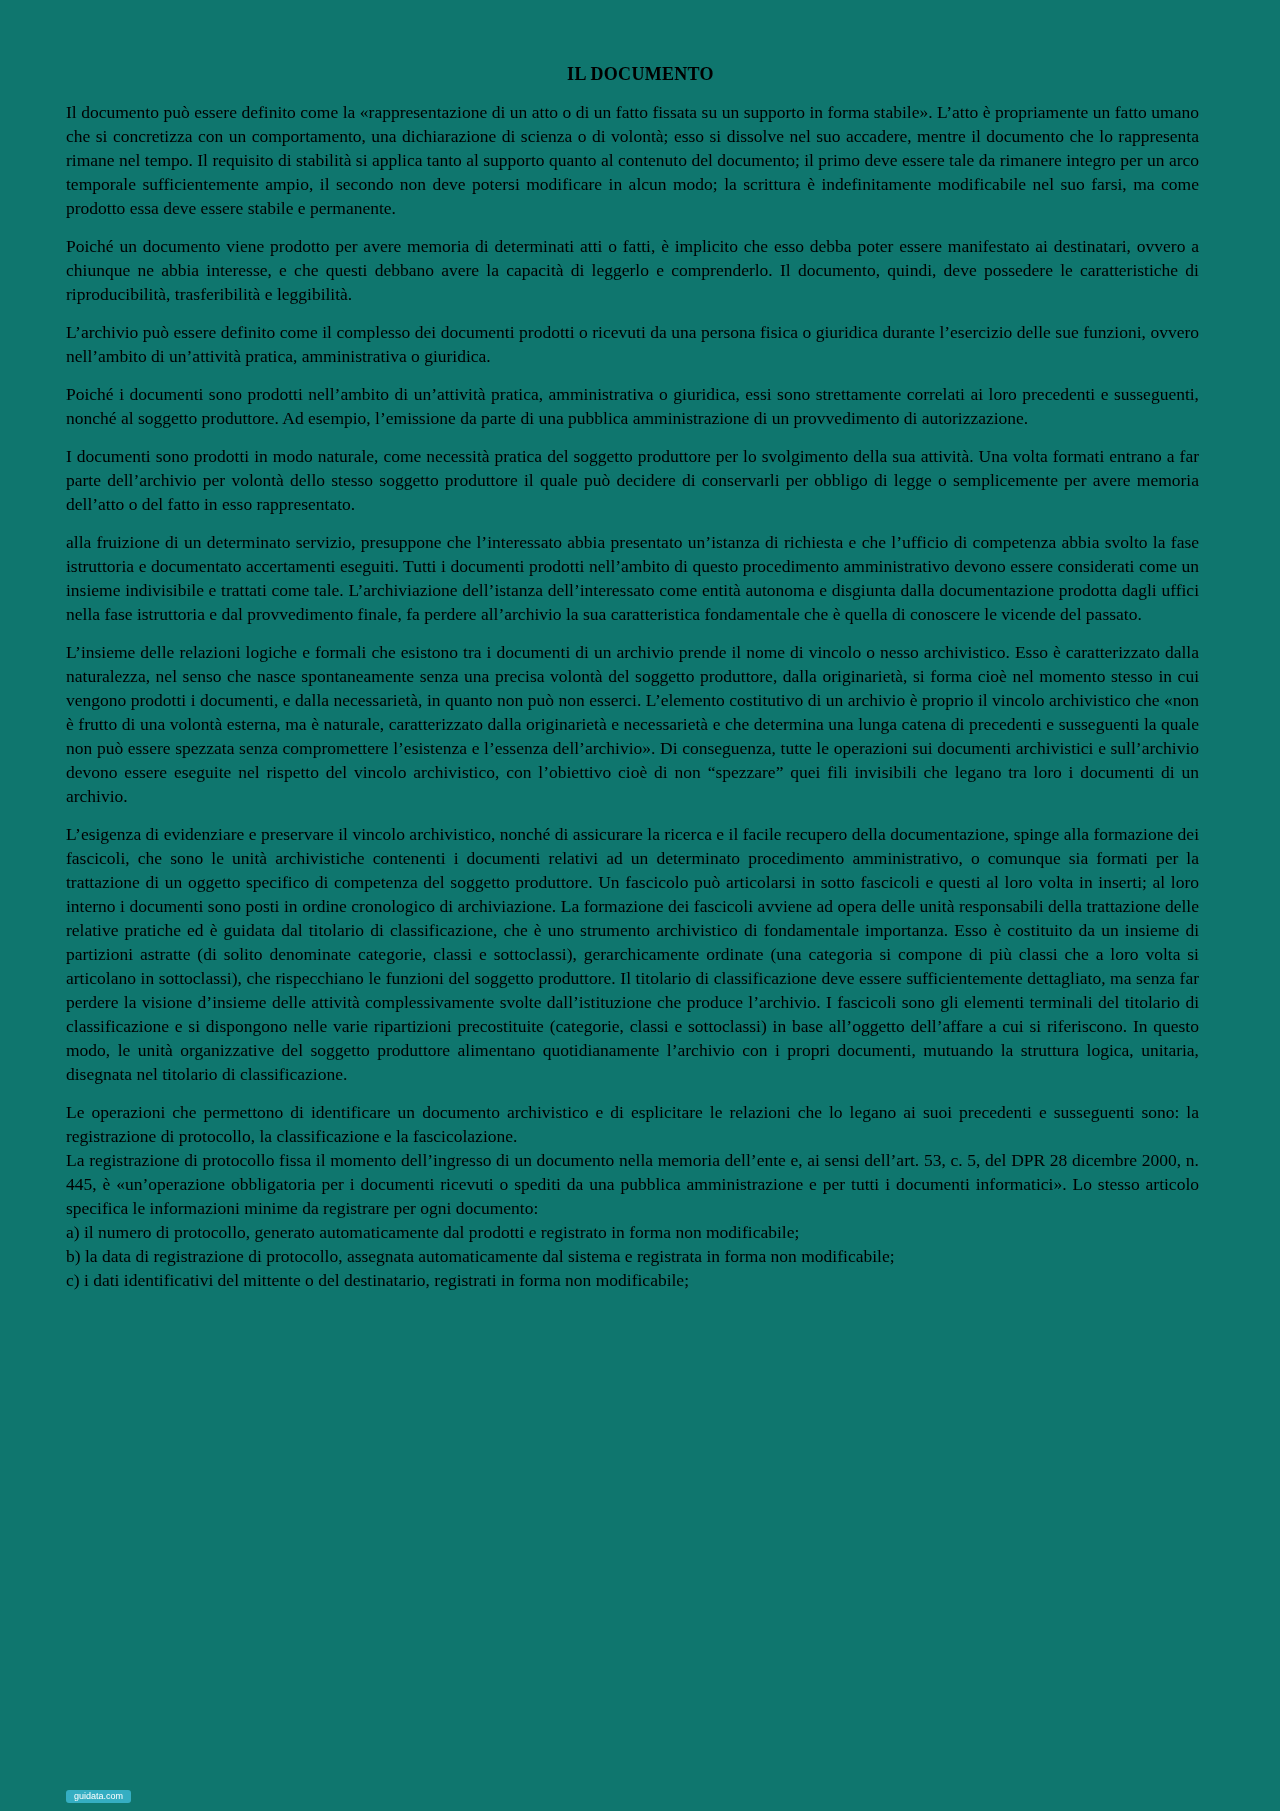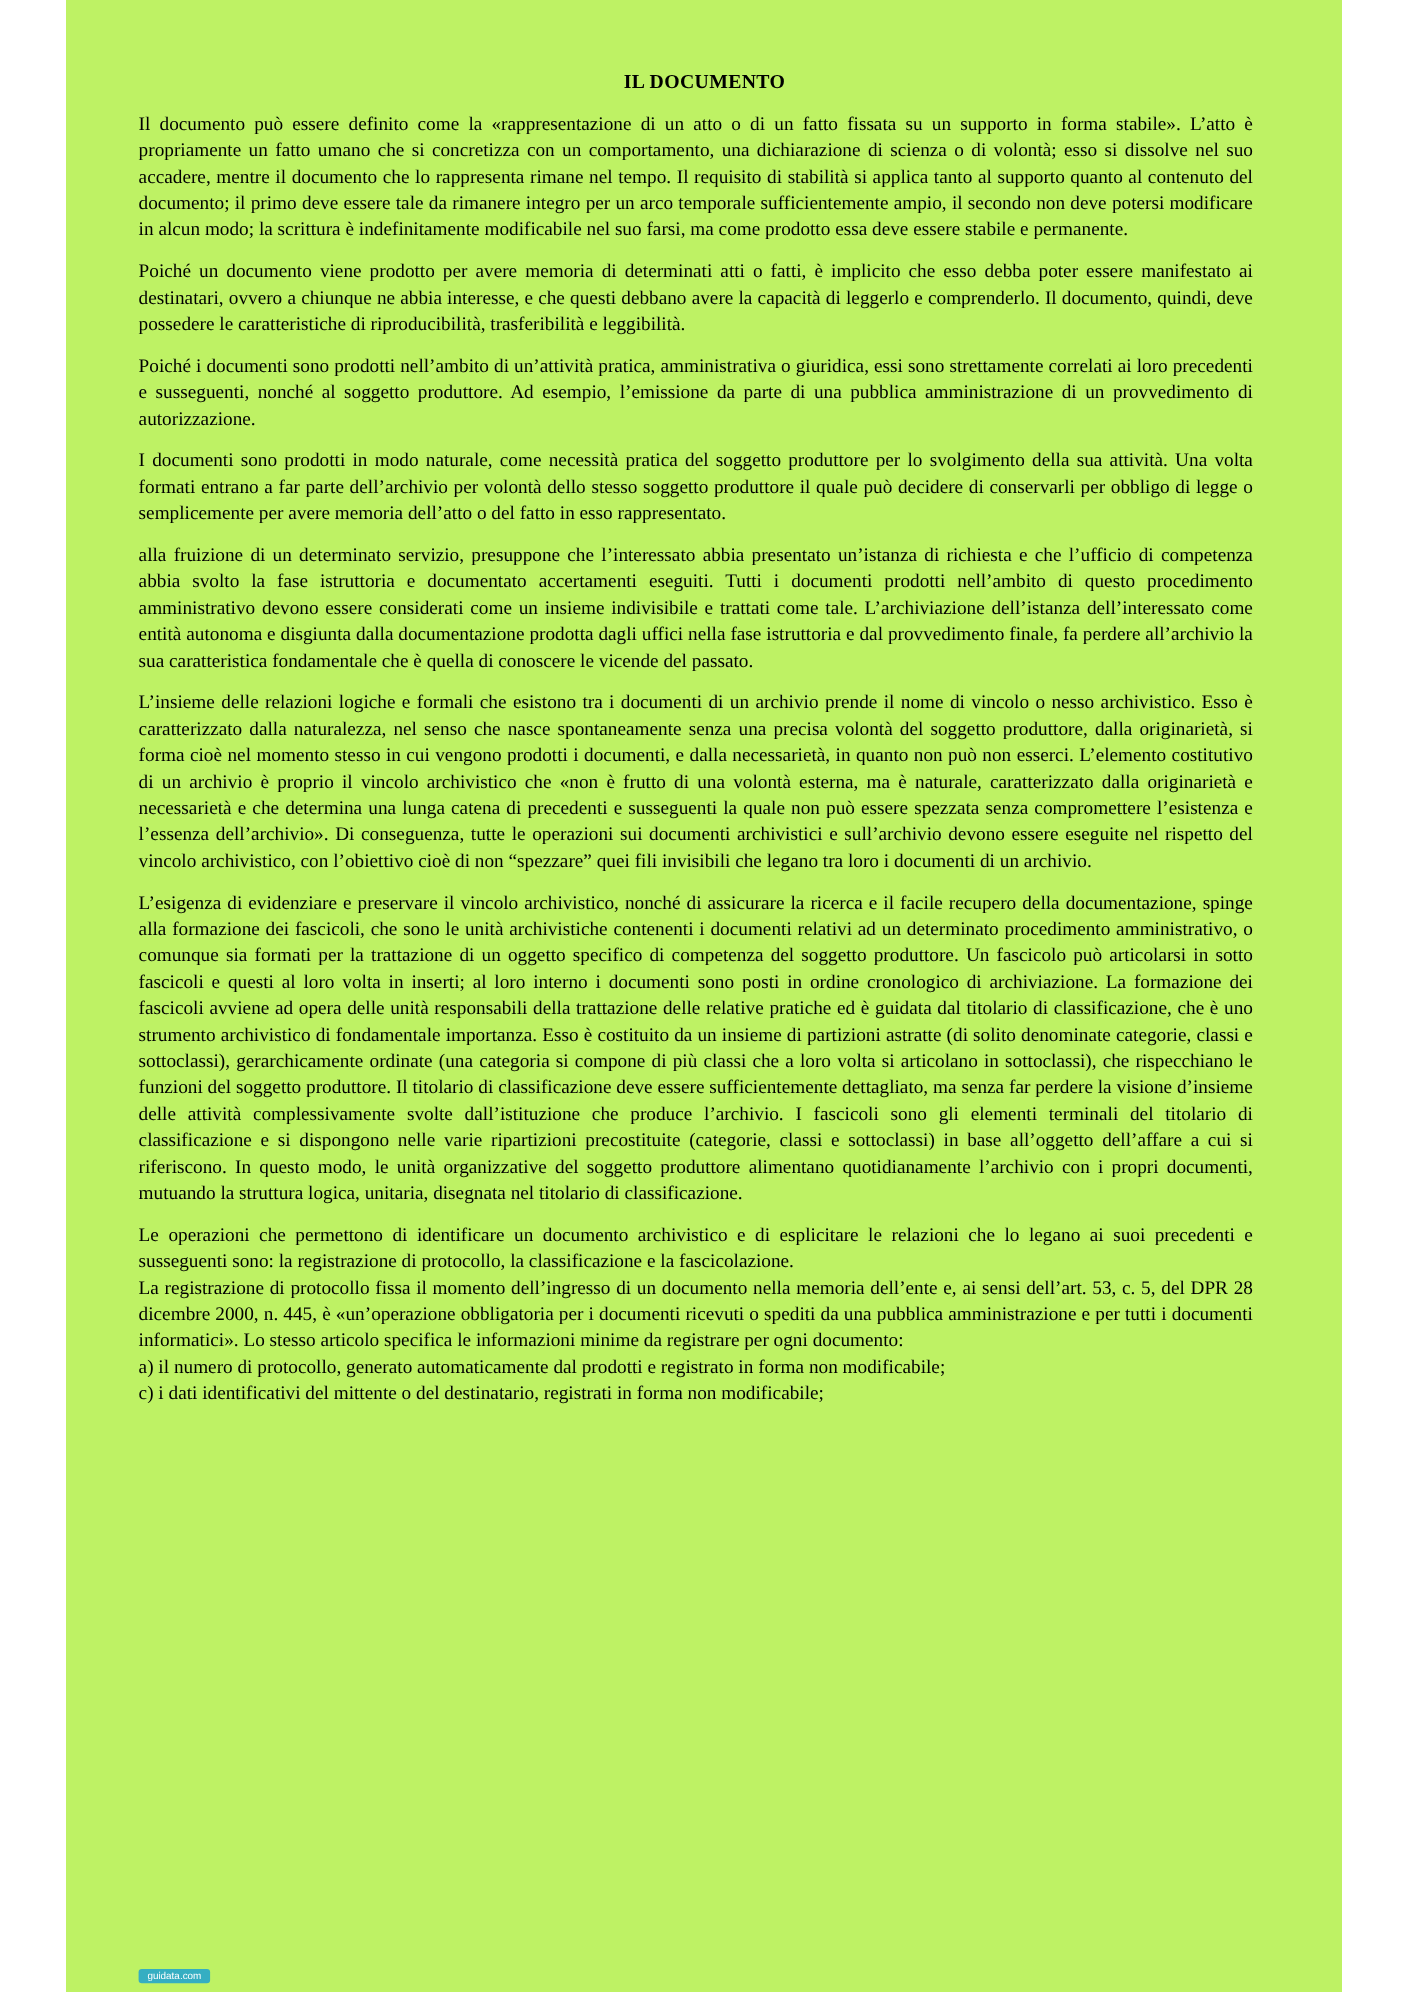--- a/index.html
+++ b/index.html
@@ -3,24 +3,24 @@
 <meta charset="utf-8">
 <title>Documento</title>
 <style>
   html, body {
     margin: 0;
     padding: 0;
     background: #ffffff;
   }
   .page {
     position: relative;
-    width: 1160px;
+    width: 1280px;
     height: 1811px;
     margin: 0 auto;
-    background: #bef264;
+    background: #0f766e;
     box-sizing: border-box;
     padding: 62px 65px 16px 66px;
     font-family: "Liberation Serif", "DejaVu Serif", serif;
     color: #000000;
     font-size: 17.5px;
     line-height: 24px;
   }
   h2.doc-heading {
     font-size: 18px;
     font-weight: bold;
@@ -63,27 +63,29 @@
 <body>
 
 <div class="page">
 
   <h2 class="doc-heading">IL DOCUMENTO</h2>
 
   <p class="para">Il documento può essere definito come la «rappresentazione di un atto o di un fatto fissata su un supporto in forma stabile». L’atto è propriamente un fatto umano che si concretizza con un comportamento, una dichiarazione di scienza o di volontà; esso si dissolve nel suo accadere, mentre il documento che lo rappresenta rimane nel tempo. Il requisito di stabilità si applica tanto al supporto quanto al contenuto del documento; il primo deve essere tale da rimanere integro per un arco temporale sufficientemente ampio, il secondo non deve potersi modificare in alcun modo; la scrittura è indefinitamente modificabile nel suo farsi, ma come prodotto essa deve essere stabile e permanente.</p>
   <p class="para">Poiché un documento viene prodotto per avere memoria di determinati atti o fatti, è implicito che esso debba poter essere manifestato ai destinatari, ovvero a chiunque ne abbia interesse, e che questi debbano avere la capacità di leggerlo e comprenderlo. Il documento, quindi, deve possedere le caratteristiche di riproducibilità, trasferibilità e leggibilità.</p>
 
 
+  <p class="para">L’archivio può essere definito come il complesso dei documenti prodotti o ricevuti da una persona fisica o giuridica durante l’esercizio delle sue funzioni, ovvero nell’ambito di un’attività pratica, amministrativa o giuridica.</p>
   <p class="para">Poiché i documenti sono prodotti nell’ambito di un’attività pratica, amministrativa o giuridica, essi sono strettamente correlati ai loro precedenti e susseguenti, nonché al soggetto produttore. Ad esempio, l’emissione da parte di una pubblica amministrazione di un provvedimento di autorizzazione.</p>
   <p class="para">I documenti sono prodotti in modo naturale, come necessità pratica del soggetto produttore per lo svolgimento della sua attività. Una volta formati entrano a far parte dell’archivio per volontà dello stesso soggetto produttore il quale può decidere di conservarli per obbligo di legge o semplicemente per avere memoria dell’atto o del fatto in esso rappresentato.</p>
   <p class="para">alla fruizione di un determinato servizio, presuppone che l’interessato abbia presentato un’istanza di richiesta e che l’ufficio di competenza abbia svolto la fase istruttoria e documentato accertamenti eseguiti. Tutti i documenti prodotti nell’ambito di questo procedimento amministrativo devono essere considerati come un insieme indivisibile e trattati come tale. L’archiviazione dell’istanza dell’interessato come entità autonoma e disgiunta dalla documentazione prodotta dagli uffici nella fase istruttoria e dal provvedimento finale, fa perdere all’archivio la sua caratteristica fondamentale che è quella di conoscere le vicende del passato.</p>
   <p class="para"> L’insieme delle relazioni logiche e formali che esistono tra i documenti di un archivio prende il nome di vincolo o nesso archivistico. Esso è caratterizzato dalla naturalezza, nel senso che nasce spontaneamente senza una precisa volontà del soggetto produttore, dalla originarietà, si forma cioè nel momento stesso in cui vengono prodotti i documenti, e dalla necessarietà, in quanto non può non esserci. L’elemento costitutivo di un archivio è proprio il vincolo archivistico che «non è frutto di una volontà esterna, ma è naturale, caratterizzato dalla originarietà e necessarietà e che determina una lunga catena di precedenti e susseguenti la quale non può essere spezzata senza compromettere l’esistenza e l’essenza dell’archivio». Di conseguenza, tutte le operazioni sui documenti archivistici e sull’archivio devono essere eseguite nel rispetto del vincolo archivistico, con l’obiettivo cioè di non “spezzare” quei fili invisibili che legano tra loro i documenti di un archivio.</p>
   <p class="para">L’esigenza di evidenziare e preservare il vincolo archivistico, nonché di assicurare la ricerca e il facile recupero della documentazione, spinge alla formazione dei fascicoli, che sono le unità archivistiche contenenti i documenti relativi ad un determinato procedimento amministrativo, o comunque sia formati per la trattazione di un oggetto specifico di competenza del soggetto produttore. Un fascicolo può articolarsi in sotto fascicoli e questi al loro volta in inserti; al loro interno i documenti sono posti in ordine cronologico di archiviazione. La formazione dei fascicoli avviene ad opera delle unità responsabili della trattazione delle relative pratiche ed è guidata dal titolario di classificazione, che è uno strumento archivistico di fondamentale importanza. Esso è costituito da un insieme di partizioni astratte (di solito denominate categorie, classi e sottoclassi), gerarchicamente ordinate (una categoria si compone di più classi che a loro volta si articolano in sottoclassi), che rispecchiano le funzioni del soggetto produttore. Il titolario di classificazione deve essere sufficientemente dettagliato, ma senza far perdere la visione d’insieme delle attività complessivamente svolte dall’istituzione che produce l’archivio. I fascicoli sono gli elementi terminali del titolario di classificazione e si dispongono nelle varie ripartizioni precostituite (categorie, classi e sottoclassi) in base all’oggetto dell’affare a cui si riferiscono. In questo modo, le unità organizzative del soggetto produttore alimentano quotidianamente l’archivio con i propri documenti, mutuando la struttura logica, unitaria, disegnata nel titolario di classificazione.</p>
 
   <p class="para tight">Le operazioni che permettono di identificare un documento archivistico e di esplicitare le relazioni che lo legano ai suoi precedenti e susseguenti sono: la registrazione di protocollo, la classificazione e la fascicolazione.</p>
   <p class="para tight">La registrazione di protocollo fissa il momento dell’ingresso di un documento nella memoria dell’ente e, ai sensi dell’art. 53, c. 5, del DPR 28 dicembre 2000, n. 445, è «un’operazione obbligatoria per i documenti ricevuti o spediti da una pubblica amministrazione e per tutti i documenti informatici». Lo stesso articolo specifica le informazioni minime da registrare per ogni documento:</p>
 
   <div class="list-line">a) il numero di protocollo, generato automaticamente dal prodotti e registrato in forma non modificabile;</div>
+  <div class="list-line">b) la data di registrazione di protocollo, assegnata automaticamente dal sistema e registrata in forma non modificabile;</div>
   <div class="list-line">c) i dati identificativi del mittente o del destinatario, registrati in forma non modificabile;</div>
 
   <a class="footer-badge">guidata.com</a>
 
 </div>
 
 </body></html>

